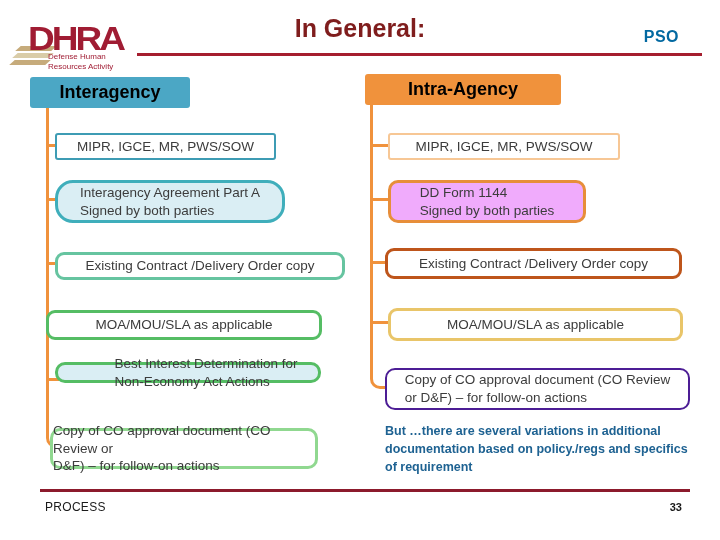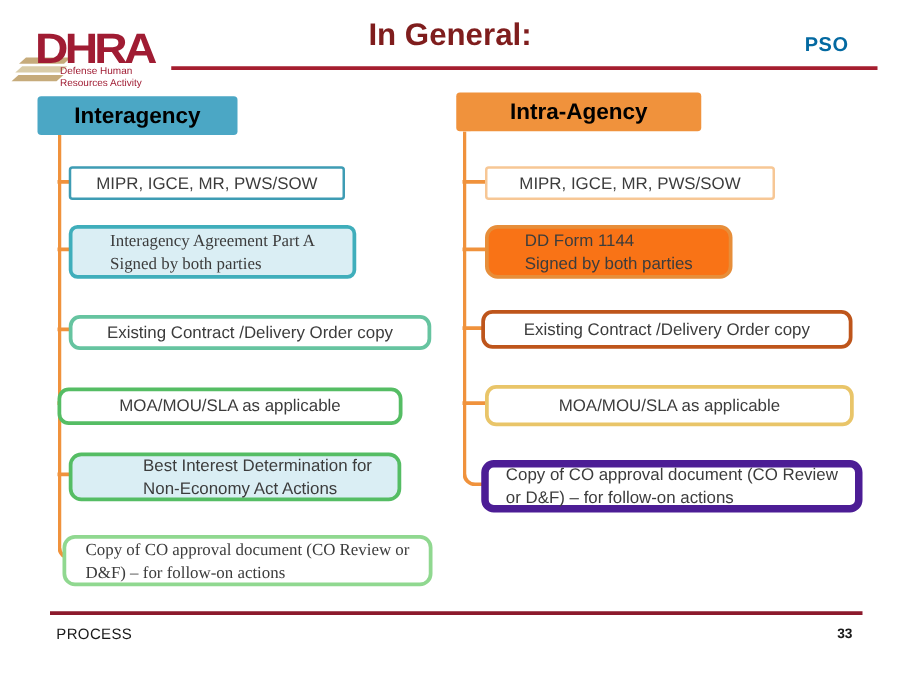--- a/index.html
+++ b/index.html
@@ -77,30 +77,30 @@
   
   .doc-box {
     position: absolute;
     background: #ffffff;
     display: flex; align-items: center; justify-content: center;
     font-size: 13.5px; color: #3C3C3C; line-height: 1.3;
     white-space: pre-line;
     z-index: 2;
   }
   .bL1 { left: 55px; top: 133px; width: 221px; height: 27px; border: 2px solid #3E9CB4; border-radius: 3px; }
-  .bL2 { left: 55px; top: 180px; width: 230px; height: 43px; border: 3px solid #3FAEBB; border-radius: 7px; background: #DAEEF4; font-family: Liberation Serif, serif; }
+  .bL2 { left: 55px; top: 180px; width: 230px; height: 43px; border: 3px solid #3FAEBB; border-radius: 18px; background: #DAEEF4; }
   .bL3 { left: 55px; top: 252px; width: 290px; height: 28px; border: 3px solid #66C4A0; border-radius: 9px; }
   .bL4 { left: 46px; top: 310px; width: 276px; height: 30px; border: 3px solid #55BD64; border-radius: 9px; }
-  .bL5 { left: 55px; top: 362px; width: 266px; height: 39px; border: 3px solid #55BD64; border-radius: 10px; background: #DAEEF4; padding-left: 36px; }
-  .bL6 { left: 50px; top: 428px; width: 296px; height: 41px; border: 3px solid #90D890; border-radius: 10px; font-family: Liberation Serif, serif; }
+  .bL5 { left: 55px; top: 362px; width: 266px; height: 21px; border: 3px solid #55BD64; border-radius: 10px; background: #DAEEF4; padding-left: 36px; }
+  .bL6 { left: 50px; top: 428px; width: 268px; height: 41px; border: 3px solid #90D890; border-radius: 10px; }
   .bR1 { left: 388px; top: 133px; width: 232px; height: 27px; border: 2px solid #F7C795; border-radius: 3px; }
-  .bR2 { left: 388px; top: 180px; width: 198px; height: 43px; border: 3px solid #E78E3A; border-radius: 10px; background: #f97316; }
+  .bR2 { left: 388px; top: 180px; width: 198px; height: 43px; border: 3px solid #E78E3A; border-radius: 10px; background: #f0abfc; }
   .bR3 { left: 385px; top: 248px; width: 297px; height: 31px; border: 3px solid #BE551B; border-radius: 9px; }
   .bR4 { left: 388px; top: 308px; width: 295px; height: 33px; border: 3px solid #E9C569; border-radius: 9px; }
-  .bR5 { left: 385px; top: 368px; width: 305px; height: 42px; border: 6px solid #4c1d95; border-radius: 10px; }
+  .bR5 { left: 385px; top: 368px; width: 305px; height: 42px; border: 2px solid #4c1d95; border-radius: 10px; }
 
   
   .note {
     position: absolute; left: 385px; top: 423px; width: 330px;
     font-size: 12.5px; font-weight: bold; color: #1E6292; line-height: 1.42;
     white-space: pre-line;
   }
   .footer-rule {
     position: absolute; left: 40px; top: 489px; width: 650px; height: 3px;
     background: #8C1A2C;
@@ -160,18 +160,21 @@
 D&amp;F) – for follow-on actions</div>
 
   <div class="doc-box bR1">MIPR, IGCE, MR, PWS/SOW</div>
   <div class="doc-box bR2">DD Form 1144
 Signed by both parties</div>
   <div class="doc-box bR3">Existing Contract /Delivery Order copy</div>
   <div class="doc-box bR4">MOA/MOU/SLA as applicable</div>
   <div class="doc-box bR5">Copy of CO approval document (CO Review
 or D&amp;F) – for follow-on actions</div>
 
+  <div class="note">But …there are several variations in additional
+documentation based on policy./regs and specifics
+of requirement</div>
 
   <div class="footer-rule"></div>
   <div class="footer-label">PROCESS</div>
   <div class="page-number">33</div>
 
 </div>
 
 </body></html>

